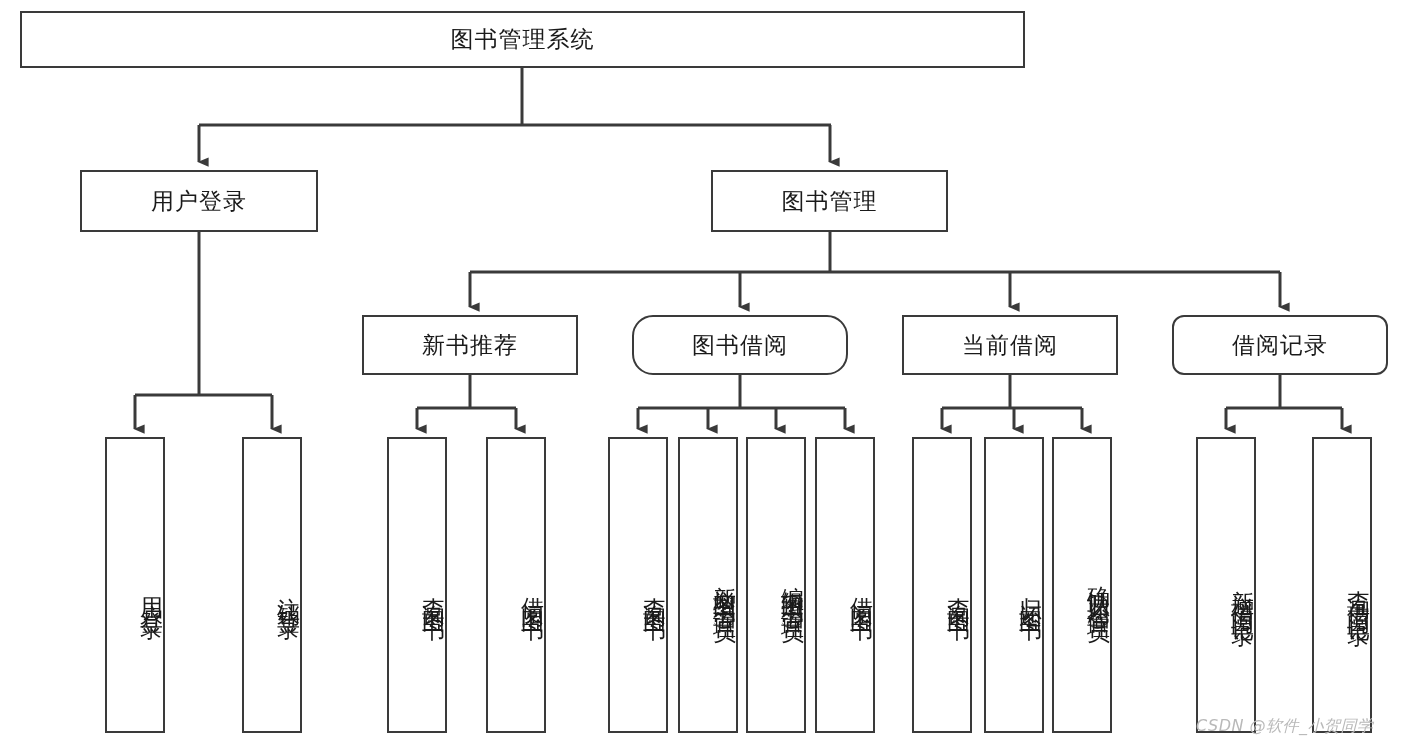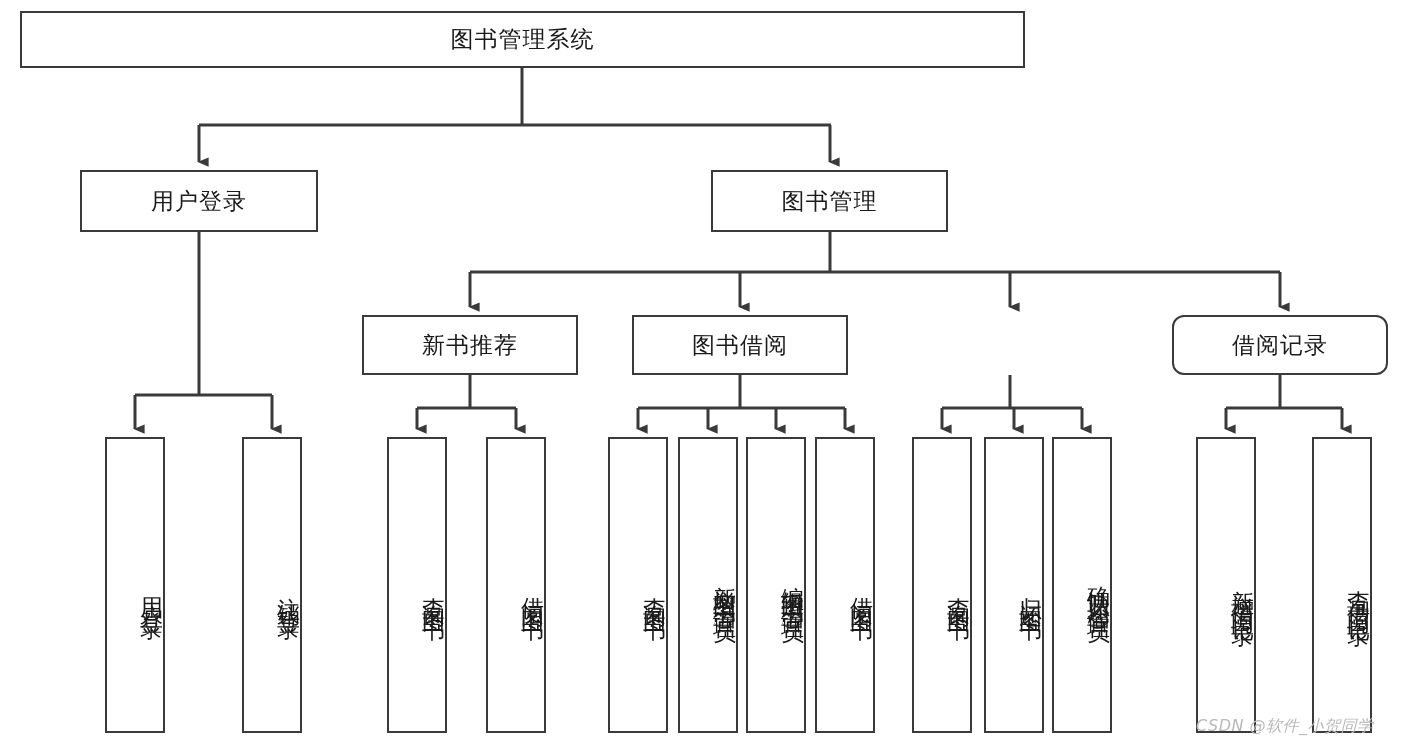--- a/index.html
+++ b/index.html
@@ -147,22 +147,25 @@
   <div class="node h" style="left: 80px; top: 170px; width: 238px; height: 62px;">
     <span class="node-label">用户登录</span>
   </div>
   <div class="node h" style="left: 362px; top: 315px; width: 216px; height: 60px;">
     <span class="node-label">新书推荐</span>
   </div>
 
   <div class="node h" style="left: 711px; top: 170px; width: 237px; height: 62px;">
     <span class="node-label">图书管理</span>
   </div>
-  <div class="node h" style="left: 632px; top: 315px; width: 216px; height: 60px;">
+  <div class="node h" style="left: 632px; top: 315px; width: 216px; height: 60px; border-radius: 21px;">
     <span class="node-label">图书借阅</span>
+  </div>
+  <div class="node h" style="left: 902px; top: 315px; width: 216px; height: 60px;">
+    <span class="node-label">当前借阅</span>
   </div>
   <div class="node h" style="left: 1172px; top: 315px; width: 216px; height: 60px; border-radius: 12px;">
     <span class="node-label">借阅记录</span>
   </div>
 
   <div class="node v" style="left: 105px; top: 437px; width: 60px; height: 296px;">
     <span class="node-label">用户登录</span>
   </div>
   <div class="node v" style="left: 242px; top: 437px; width: 60px; height: 296px;">
     <span class="node-label">注销登录</span>

